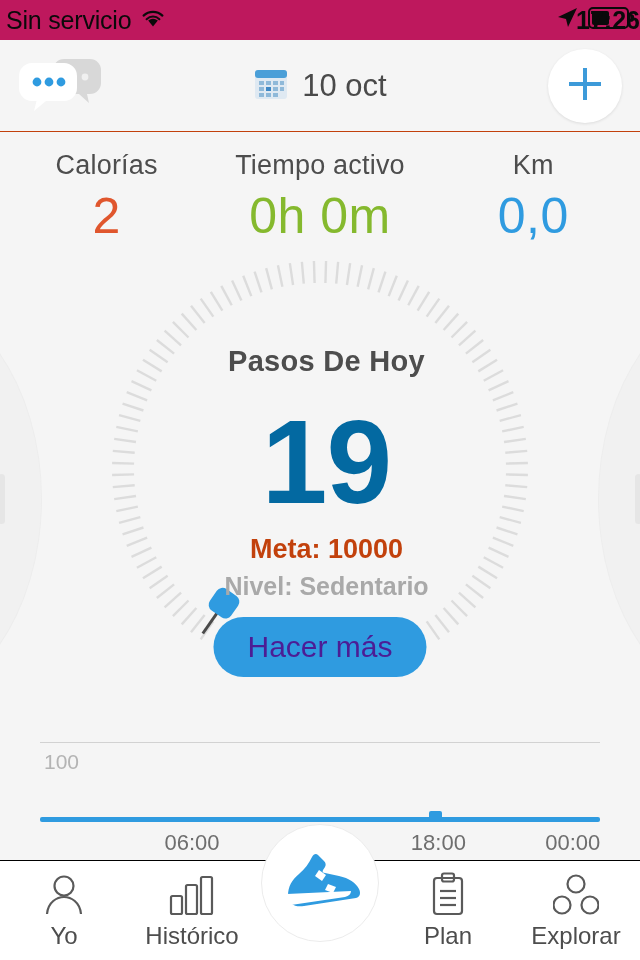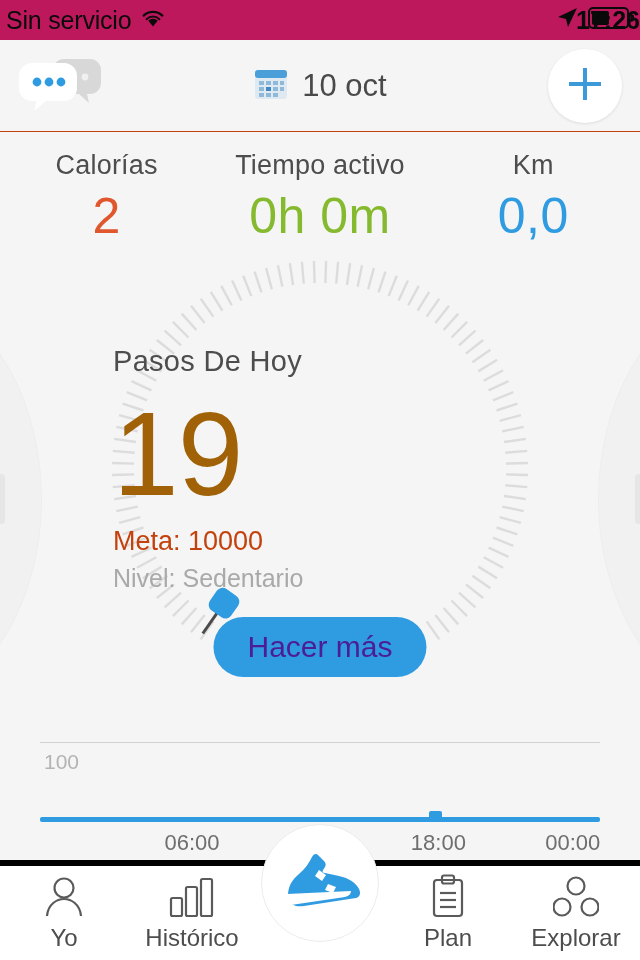--- a/index.html
+++ b/index.html
@@ -82,26 +82,27 @@
   }
   .peek.left .peek-dash{ right:36px; }
   .peek.right .peek-dash{ left:36px; }
 
   .dial{
     position:absolute; left:50%; top:0; transform:translateX(-50%);
     width:440px; height:440px;
   }
   .dial-center{
     position:absolute; left:13px; right:0; top:96px;
-    text-align:left;
+    text-align:center;
+    font-weight:bold;
   }
   .dial-title{ font-size:29px; color:#4d4d4d; letter-spacing:0.3px;}
   .dial-steps{
-    font-size:118px; color:#a16207; line-height:1.02;
-    margin-top:16px; letter-spacing:-1px;
+    font-size:118px; color:#0369a1; line-height:1.02;
+    margin-top:24px; letter-spacing:-1px;
   }
   .dial-goal{ font-size:27px; color:#c2410c; margin-top:12px; }
   .dial-level{ font-size:25px; color:#a9a9a9; margin-top:7px; }
 
   .do-more{
     position:absolute; left:50%; transform:translateX(-50%);
     top:368px;
     background:#2f9be0; color:#4c1d95;
     font-size:30px;
     padding:13px 34px;
@@ -144,21 +145,21 @@
   }
   .chart-tick{
     position:absolute; font-size:22px; color:#6e6e6e;
     transform:translateX(-50%);
   }
 
   
   .tabbar{
     position:absolute; left:0; bottom:0; width:640px; height:100px;
     background:#ffffff;
-    border-top:6px solid #000000;
+    border-top:1px solid #000000;
     display:flex;
   }
   .tab{
     flex:1;
     display:flex; flex-direction:column;
     align-items:center; justify-content:center;
     gap:6px;
   }
   .tab-label{ font-size:24px; color:#4d4d4d; }
   .tab-icon{ height:44px; display:flex; align-items:flex-end; justify-content:center;}

